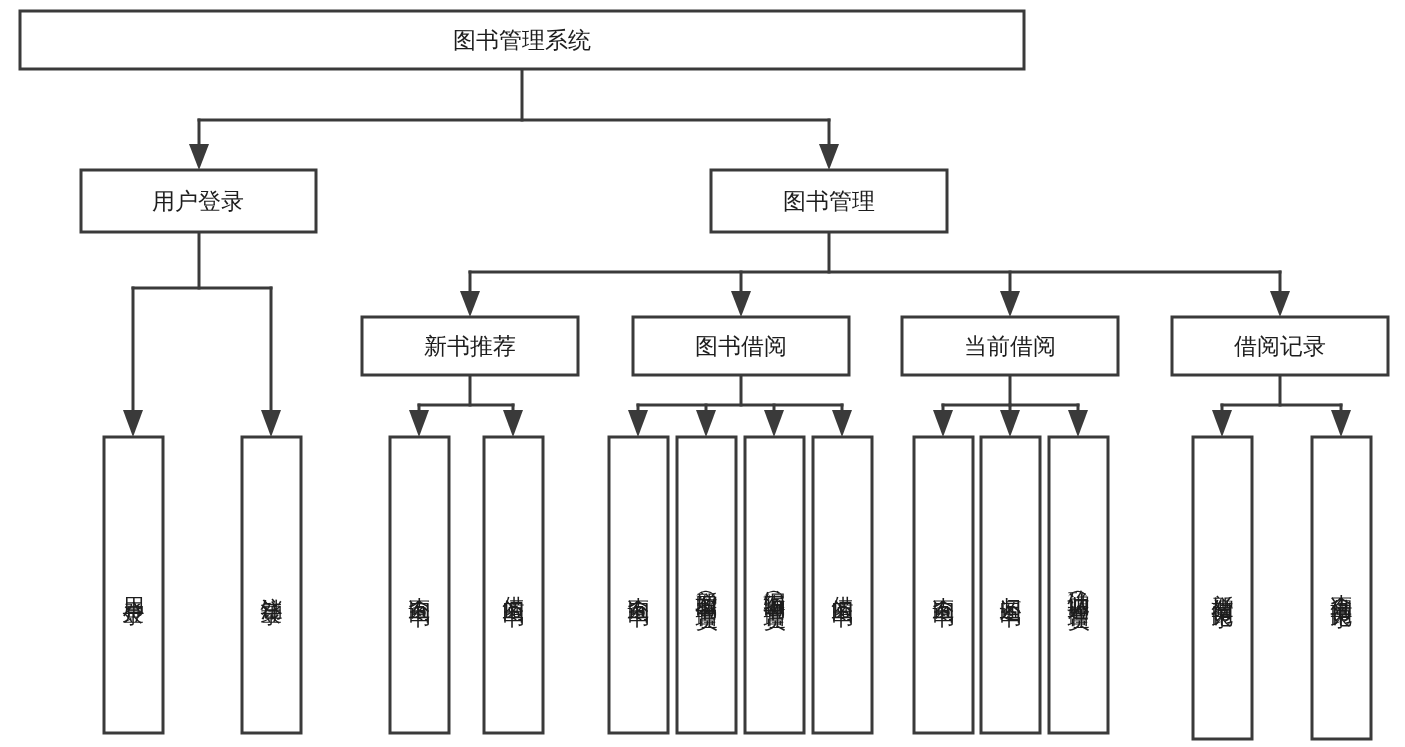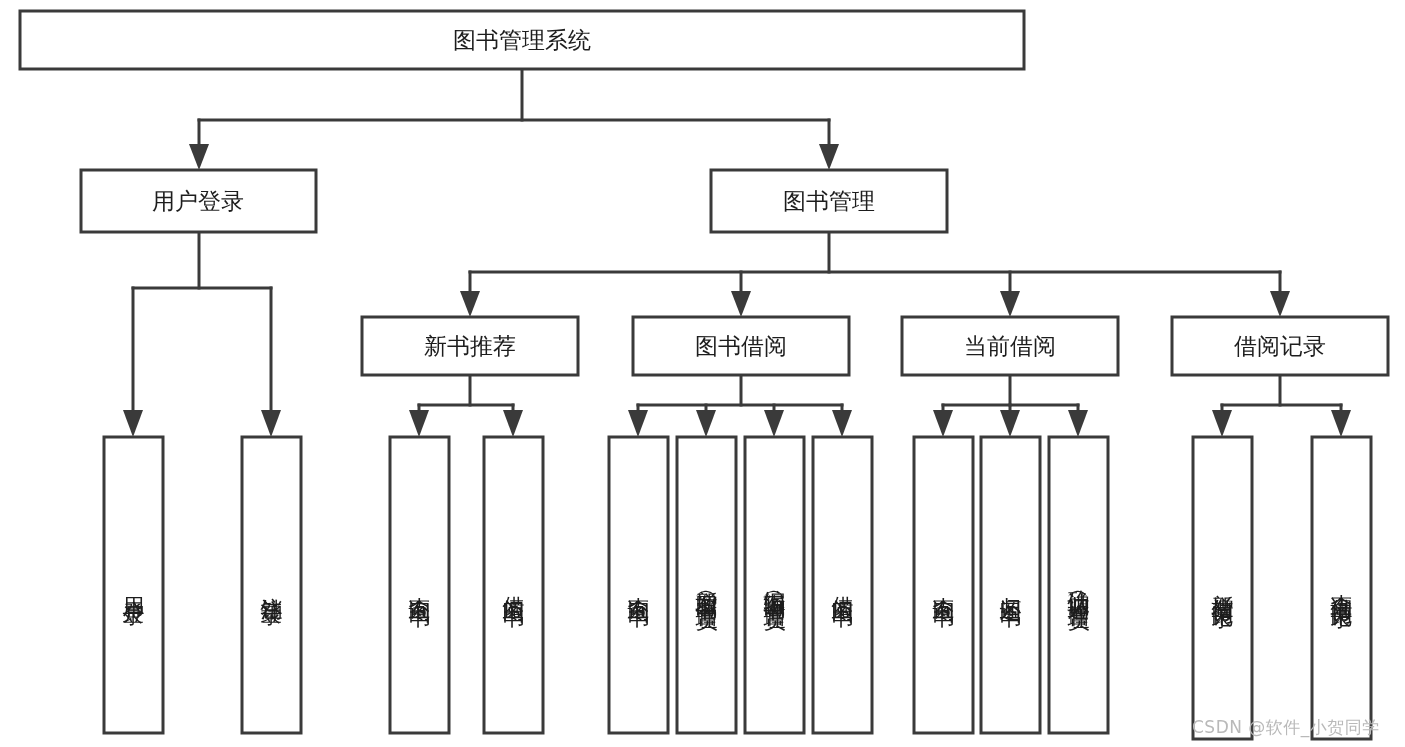--- a/index.html
+++ b/index.html
@@ -165,15 +165,14 @@
   <div class="leaf-label-wrap" style="left:745px;top:437px;width:59px;height:296px;">编辑图书（管理员）</div>
   <div class="leaf-label-wrap" style="left:813px;top:437px;width:59px;height:296px;">借阅图书</div>
 
   <div class="leaf-label-wrap" style="left:914px;top:437px;width:59px;height:296px;">查询图书</div>
   <div class="leaf-label-wrap" style="left:981px;top:437px;width:59px;height:296px;">归还图书</div>
   <div class="leaf-label-wrap" style="left:1049px;top:437px;width:59px;height:296px;">确认归还（管理员）</div>
 
   <div class="leaf-label-wrap" style="left:1193px;top:437px;width:59px;height:296px;">新增借阅记录</div>
   <div class="leaf-label-wrap" style="left:1312px;top:437px;width:59px;height:296px;">查询借阅记录</div>
 
-  <div id="watermark" style="left:1192px;top:716px;">CSDN @软件_小贺同学</div>
 
 </div>
 
 </body></html>

